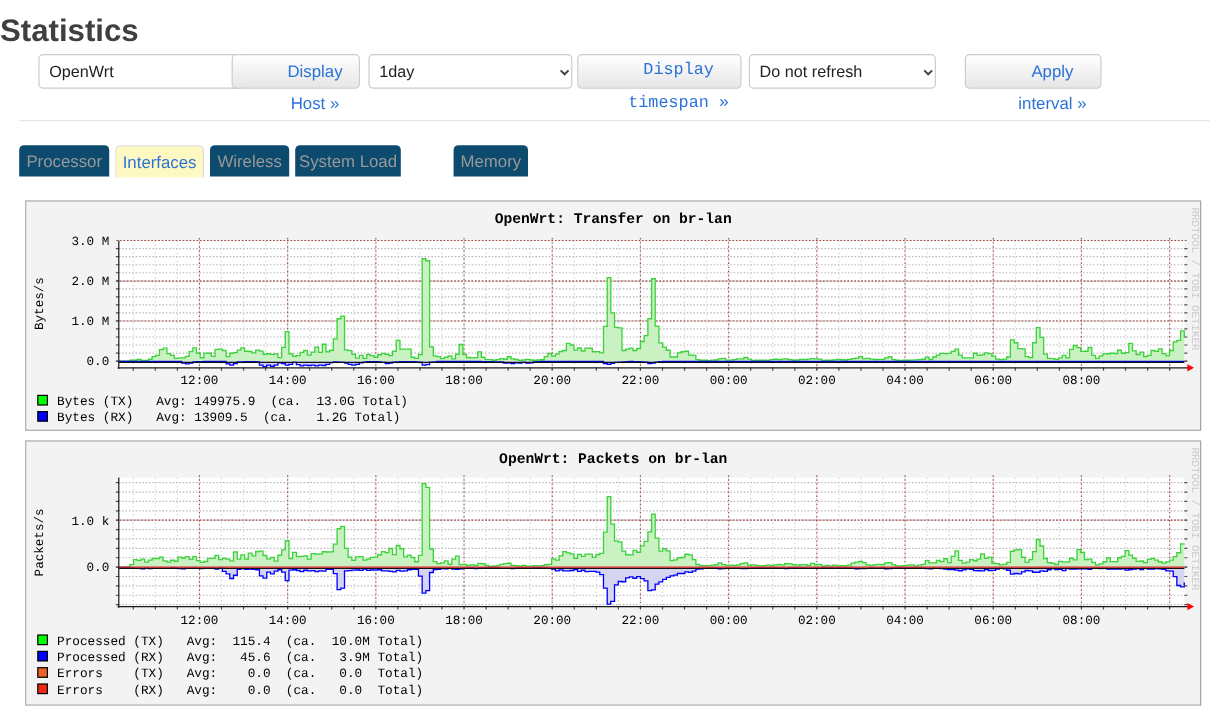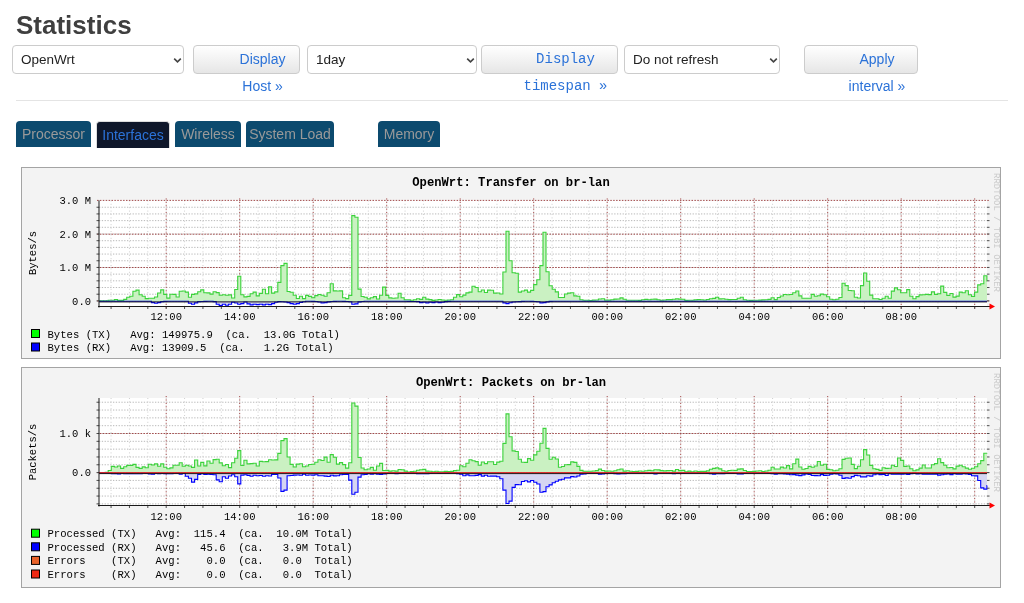--- a/index.html
+++ b/index.html
@@ -1,39 +1,39 @@
 <!DOCTYPE html>
 <html><head>
 <meta charset="utf-8">
 <style>
 * { margin:0; padding:0; box-sizing:border-box; }
 html,body { width:1024px; height:603px; background:#fff;
   font-family:"Liberation Sans", sans-serif; position:relative; }
 .abs { position:absolute; }
-h1.title { left:16px; top:10px; font-size:26px; font-weight:bold; color:#3f3f3f;
+h1.title { left:0; top:10px; font-size:26px; font-weight:bold; color:#3f3f3f;
   letter-spacing:0px; }
 .sel { height:29px; border:1px solid #ccc; border-radius:4px; background:#fff;
   font-size:13.5px; color:#222; padding:0 8px; line-height:27px; }
 .sel .chev { position:absolute; right:1px; top:11px; width:9px; height:7px; }
 .chev svg { display:block; }
 .btn { height:29px; border:1px solid #ccc; border-radius:4px;
   background:linear-gradient(#ffffff,#e6e6e6); font-size:14px; color:#2b72d8;
   text-align:center; line-height:27px;padding-left:32px; }
 .hr { left:16px; top:100px; width:992px; height:1px; background:#e4e4e4; }
 .tab { height:26px; top:121px; border-radius:4px 4px 0 0; font-size:14px;
   line-height:26px; text-align:center; background:#0c4a6e; color:#999; }
-.tab.active { background:#0f172a; border:1px solid #ddd; border-bottom:none;
+.tab.active { background:#fef9c3; border:1px solid #ddd; border-bottom:none;
   color:#2b72d8; height:27px; }
 .gbox { left:21px; width:980px; border:1px solid #a4a4a4; background:#f3f3f3; }
 </style>
 </head>
 <body>
 <h1 class="abs title">Statistics</h1>
 
-<div class="abs sel" style="left:12px; top:45px; width:172px;">OpenWrt<span class="chev">
+<div class="abs sel" style="left:32px; top:45px; width:172px;">OpenWrt<span class="chev">
       <svg width="9" height="7" viewBox="0 0 9 7">
         <path d="M1.2 1.6 L4.5 4.9 L7.8 1.6" stroke="#444" stroke-width="1.6" fill="none"></path>
       </svg>
     </span></div>
 <div class="abs btn" style="left:193px; top:45px; width:107px;">Display Host »</div>
 <div class="abs sel" style="left:307px; top:45px; width:170px;">1day<span class="chev">
       <svg width="9" height="7" viewBox="0 0 9 7">
         <path d="M1.2 1.6 L4.5 4.9 L7.8 1.6" stroke="#444" stroke-width="1.6" fill="none"></path>
       </svg>
     </span></div>

